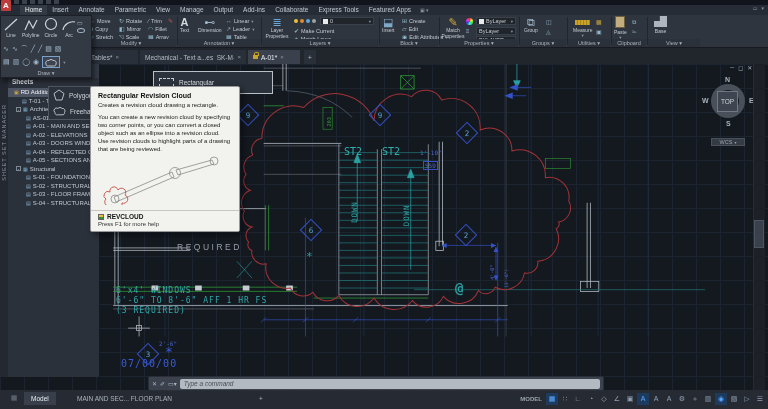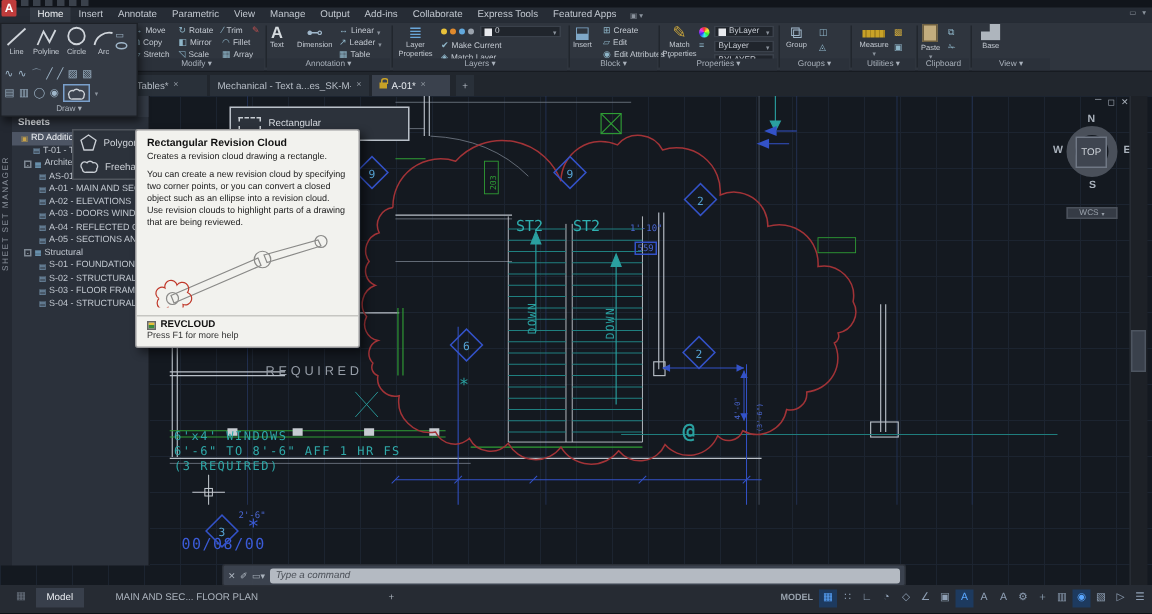--- a/index.html
+++ b/index.html
@@ -444,21 +444,21 @@
           <rect x="88" y="377" width="6" height="6"></rect>
         </g>
     </svg>
 
     <div class="cadtxt" style="left:344px;top:82px;font-size:10px;color:#2fb0b0">ST2</div>
     <div class="cadtxt" style="left:382px;top:82px;font-size:10px;color:#2fb0b0">ST2</div>
     <div class="cadtxt" style="left:177px;top:178px;font-size:8.5px;color:#979ea8;letter-spacing:2.5px;font-family:'Liberation Sans',sans-serif">REQUIRED</div>
     <div class="cadtxt" style="left:116px;top:222px;font-size:8px;color:#2fa8a8;letter-spacing:1px">6'x4' WINDOWS</div>
     <div class="cadtxt" style="left:116px;top:232px;font-size:8px;color:#2fa8a8;letter-spacing:1px">6'-6" TO 8'-6" AFF 1 HR FS</div>
     <div class="cadtxt" style="left:116px;top:242px;font-size:8px;color:#2fa8a8;letter-spacing:1px">(3 REQUIRED)</div>
-    <div class="cadtxt" style="left:121px;top:294px;font-size:10px;color:#3b5bd6;letter-spacing:1px">00/08/00</div>
+    <div class="cadtxt" style="left:121px;top:294px;font-size:10px;color:#3b5bd6;letter-spacing:1px">07/00/00</div>
     <div class="cadtxt" style="left:165px;top:280px;font-size:13px;color:#3b5bd6">*</div>
     <div class="cadtxt" style="left:306px;top:186px;font-size:11px;color:#2aa0a0">*</div>
     <div class="cadtxt" style="left:159px;top:276px;font-size:6px;color:#4a66d0">2'-6"</div>
     <div class="cadtxt" style="left:420px;top:85px;font-size:6px;color:#4a66d0">1'-10"</div>
     <div class="cadtxt" style="left:423px;top:97px;font-size:6px;color:#4a66d0;border:1px solid #3352c8;padding:0 1px">559</div>
     <div class="cadtxt" style="left:455px;top:216px;font-size:14px;color:#2aa0a0;font-weight:bold">@</div>
 
     <div class="diamond" style="left:240px;top:43px">
         <span class="dnum">9</span>
       </div>

